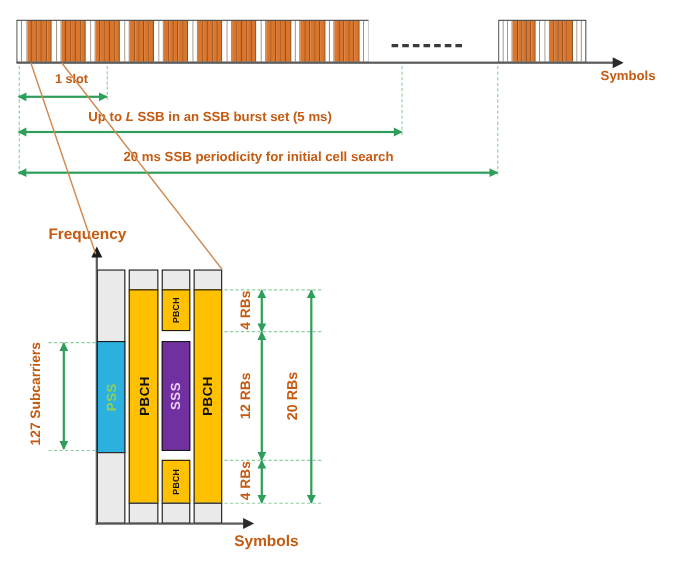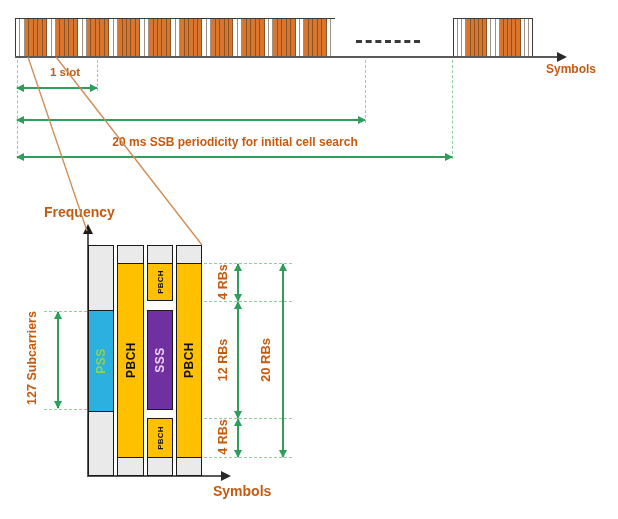--- a/index.html
+++ b/index.html
@@ -160,20 +160,23 @@
   <div class="olabel" style="left:546px;top:63px;">Symbols</div>
 
   <div class="v-guide" style="left:17px;top:60px;height:99px;"></div>
   <div class="v-guide" style="left:97px;top:60px;height:31px;"></div>
   <div class="v-guide" style="left:365px;top:60px;height:63px;"></div>
   <div class="v-guide" style="left:452px;top:60px;height:99px;"></div>
 
   <div class="olabel center" style="left:30px;top:66px;width:70px;font-size:11.5px;">1 slot</div>
   <div class="h-arrow" style="left:17px;top:87px;width:80px;"></div>
 
+  <div class="olabel center" style="left:60px;top:100px;width:262px;">
+    <span>Up to </span><span style="font-style:italic">L</span><span> SSB in an SSB burst set (5 ms)</span>
+  </div>
   <div class="h-arrow" style="left:17px;top:119px;width:348px;"></div>
 
   <div class="olabel center" style="left:85px;top:136px;width:300px;">20 ms SSB periodicity for initial cell search</div>
   <div class="h-arrow" style="left:17px;top:156px;width:435px;"></div>
 
   <div class="vline" style="left:87px;top:233px;height:244px;"></div>
   <div class="arr-up" style="left:83px;top:224px;"></div>
   <div class="hline" style="left:87px;top:475px;width:136px;"></div>
   <div class="arr-right" style="left:221px;top:471px;"></div>
 

